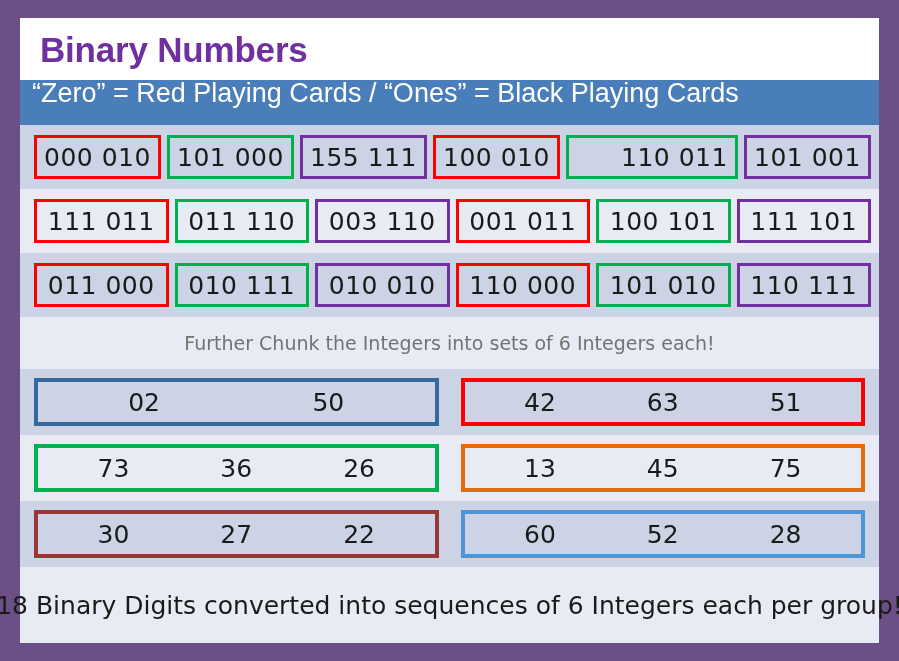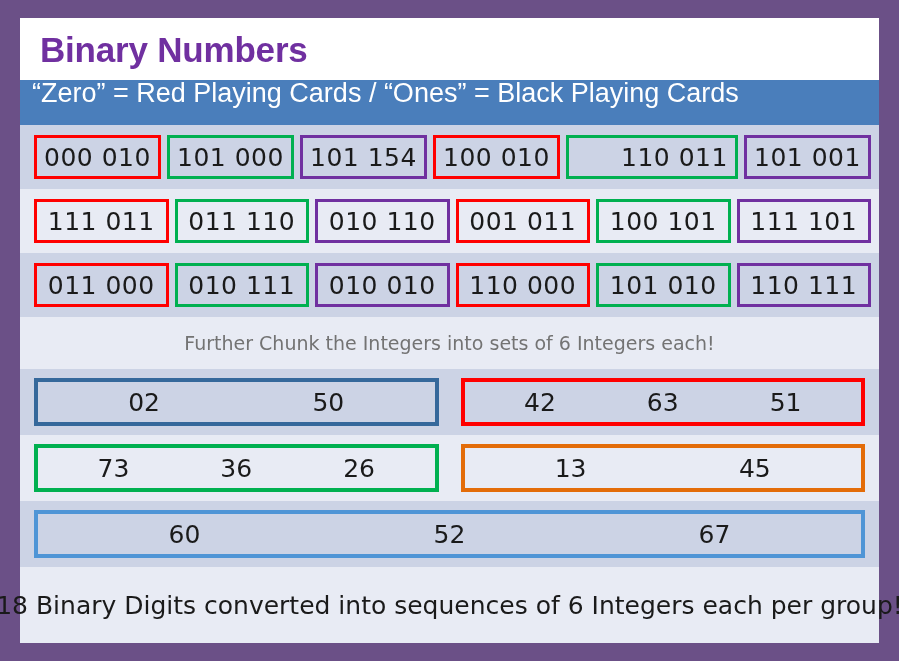--- a/index.html
+++ b/index.html
@@ -179,41 +179,41 @@
 
     <div class="binary-section" id="binary-section">
         <div class="binary-row row-shade-dark">
           <div class="bin-cell" style="border-color: rgb(255, 0, 0);">
             <span class="bin-cell-text">000 010</span>
           </div>
           <div class="bin-cell" style="border-color: rgb(0, 176, 80);">
             <span class="bin-cell-text">101 000</span>
           </div>
           <div class="bin-cell" style="border-color: rgb(112, 48, 160);">
-            <span class="bin-cell-text">101 154</span>
+            <span class="bin-cell-text">155 111</span>
           </div>
           <div class="bin-cell" style="border-color: rgb(255, 0, 0);">
             <span class="bin-cell-text">100 010</span>
           </div>
           <div class="bin-cell" style="border-color: rgb(0, 176, 80); padding-left: 45px;">
             <span class="bin-cell-text">110 011</span>
           </div>
           <div class="bin-cell" style="border-color: rgb(112, 48, 160);">
             <span class="bin-cell-text">101 001</span>
           </div>
         </div>
         <div class="binary-row row-shade-light">
           <div class="bin-cell" style="border-color: rgb(255, 0, 0);">
             <span class="bin-cell-text">111 011</span>
           </div>
           <div class="bin-cell" style="border-color: rgb(0, 176, 80);">
             <span class="bin-cell-text">011 110</span>
           </div>
           <div class="bin-cell" style="border-color: rgb(112, 48, 160);">
-            <span class="bin-cell-text">010 110</span>
+            <span class="bin-cell-text">003 110</span>
           </div>
           <div class="bin-cell" style="border-color: rgb(255, 0, 0);">
             <span class="bin-cell-text">001 011</span>
           </div>
           <div class="bin-cell" style="border-color: rgb(0, 176, 80);">
             <span class="bin-cell-text">100 101</span>
           </div>
           <div class="bin-cell" style="border-color: rgb(112, 48, 160);">
             <span class="bin-cell-text">111 101</span>
           </div>
@@ -258,27 +258,33 @@
         </div>
         <div class="int-row row-shade-light">
           <div class="int-cell" style="border-color: rgb(0, 176, 80);">
             <span class="int-num">73</span>
             <span class="int-num">36</span>
             <span class="int-num">26</span>
           </div>
           <div class="int-cell" style="border-color: rgb(227, 108, 9);">
             <span class="int-num">13</span>
             <span class="int-num">45</span>
+            <span class="int-num">75</span>
           </div>
         </div>
         <div class="int-row row-shade-dark">
+          <div class="int-cell" style="border-color: rgb(149, 55, 53);">
+            <span class="int-num">30</span>
+            <span class="int-num">27</span>
+            <span class="int-num">22</span>
+          </div>
           <div class="int-cell" style="border-color: rgb(79, 149, 214);">
             <span class="int-num">60</span>
             <span class="int-num">52</span>
-            <span class="int-num">67</span>
+            <span class="int-num">28</span>
           </div>
         </div>
       </div>
 
     <div class="caption-band">
       <div class="caption-text">18 Binary Digits converted into sequences of 6 Integers each per group!</div>
     </div>
 
   </div>
 </div>

